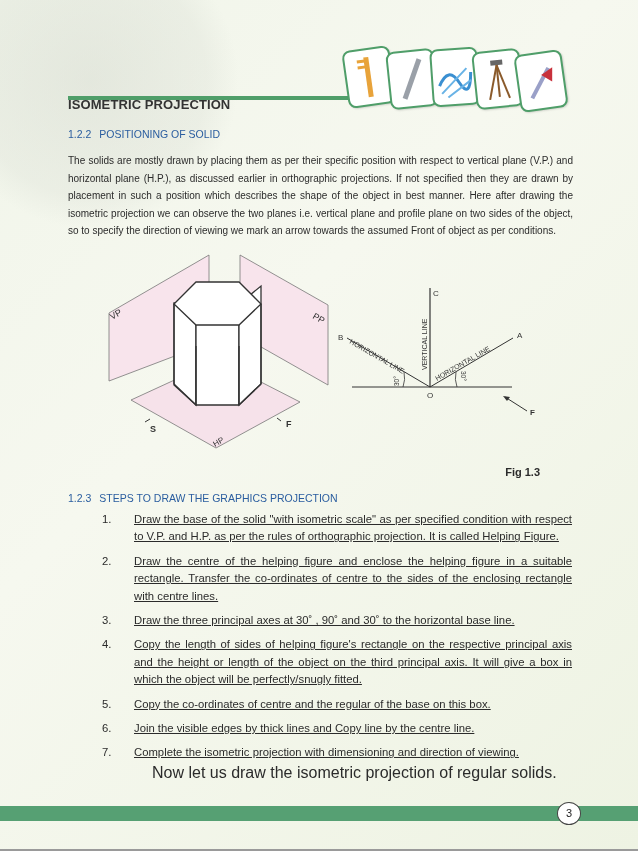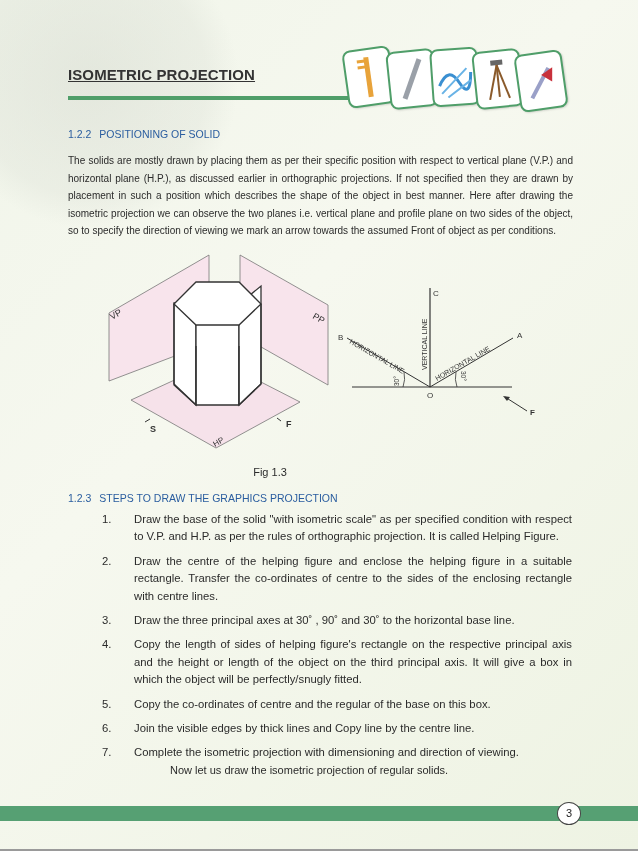--- a/index.html
+++ b/index.html
@@ -12,22 +12,22 @@
   }
   .gear-bg {
     position: absolute; left: -60px; top: -70px; width: 300px; height: 300px;
     border-radius: 50%;
     background: radial-gradient(circle, rgba(200,205,195,0.35) 0%, rgba(210,215,205,0.25) 55%, rgba(0,0,0,0) 70%);
   }
   .page-border { position: absolute; left: 0; top: 0; width: 638px; height: 851px; border-bottom: 2px solid #9a9a9a; pointer-events: none; }
 
   
   .header-title {
-    position: absolute; left: 68px; top: 66px;
-    font-size: 15px; font-weight: bold; color: #333; letter-spacing: 0.1px; text-decoration: underline;
+    position: absolute; left: 68px; top: 97px;
+    font-size: 13px; font-weight: bold; color: #333; letter-spacing: 0.1px;
   }
   .header-rule { position: absolute; left: 68px; top: 96px; width: 290px; height: 4px; background: #4f9e69; }
   .thumbs { position: absolute; left: 345px; top: 48px; height: 64px; display: flex; }
   .thumb {
     width: 48px; height: 58px; margin-right: -5px; background: #fff;
     border: 2px solid #4f9e69; border-radius: 8px;
     transform: rotate(-8deg); display: flex; align-items: center; justify-content: center;
     box-shadow: 1px 1px 2px rgba(0,0,0,0.15);
   }
   .thumb:nth-child(2){ transform: rotate(-6deg); margin-top: 2px; }
@@ -42,29 +42,29 @@
   .sec-head .num { margin-right: 8px; }
 
   .para {
     position: absolute; left: 68px; top: 152px; width: 505px;
     font-size: 10px; line-height: 17.6px; text-align: justify; color: #2b2b2b;
   }
 
   .diagram { position: absolute; left: 0; top: 0; }
 
   .fig-caption {
-    position: absolute; left: 0; width: 540px; top: 466px; text-align: center;
-    font-size: 11px; font-weight: normal; color: #2b2b2b;
+    position: absolute; left: 0; width: 540px; top: 466px; text-align: right;
+    font-size: 11px; font-weight: bold; color: #2b2b2b;
   }
 
   .steps { position: absolute; left: 102px; top: 511px; width: 470px; }
   .step { display: flex; font-size: 11.3px; line-height: 17.4px; margin-bottom: 7px; }
   .step .n { width: 32px; flex: none; }
-  .step .t { flex: 1; text-align: justify; }
-  .closing { position: absolute; left: 134px; top: 764px; font-size: 11px; padding-left: 36px; }
+  .step .t { flex: 1; text-align: justify; text-decoration: underline; }
+  .closing { position: absolute; left: 116px; top: 764px; font-size: 16px; padding-left: 36px; }
 
   .footer-band {
     position: absolute; left: 0; top: 806px; width: 638px; height: 15px; background: #56a073;
   }
   .footer-title {
     position: absolute; left: 68px; top: 850px; line-height: 15px;
     font-size: 11px; font-weight: normal; color: #ffffff; letter-spacing: 0.3px;
   }
   .page-num {
     position: absolute; left: 557px; top: 802px; width: 24px; height: 23px;

